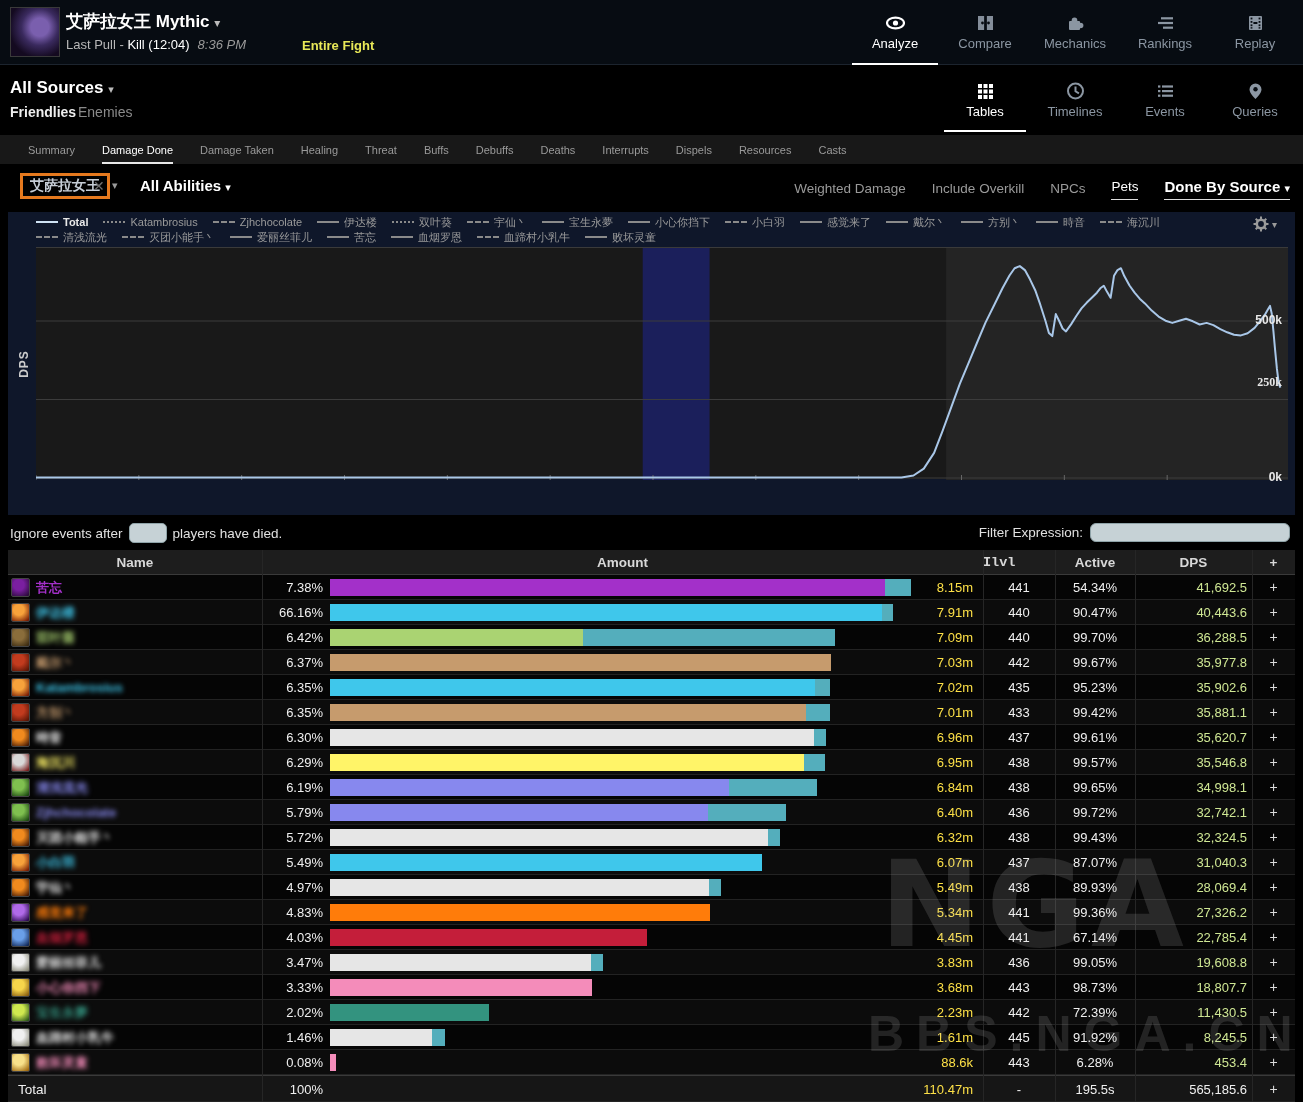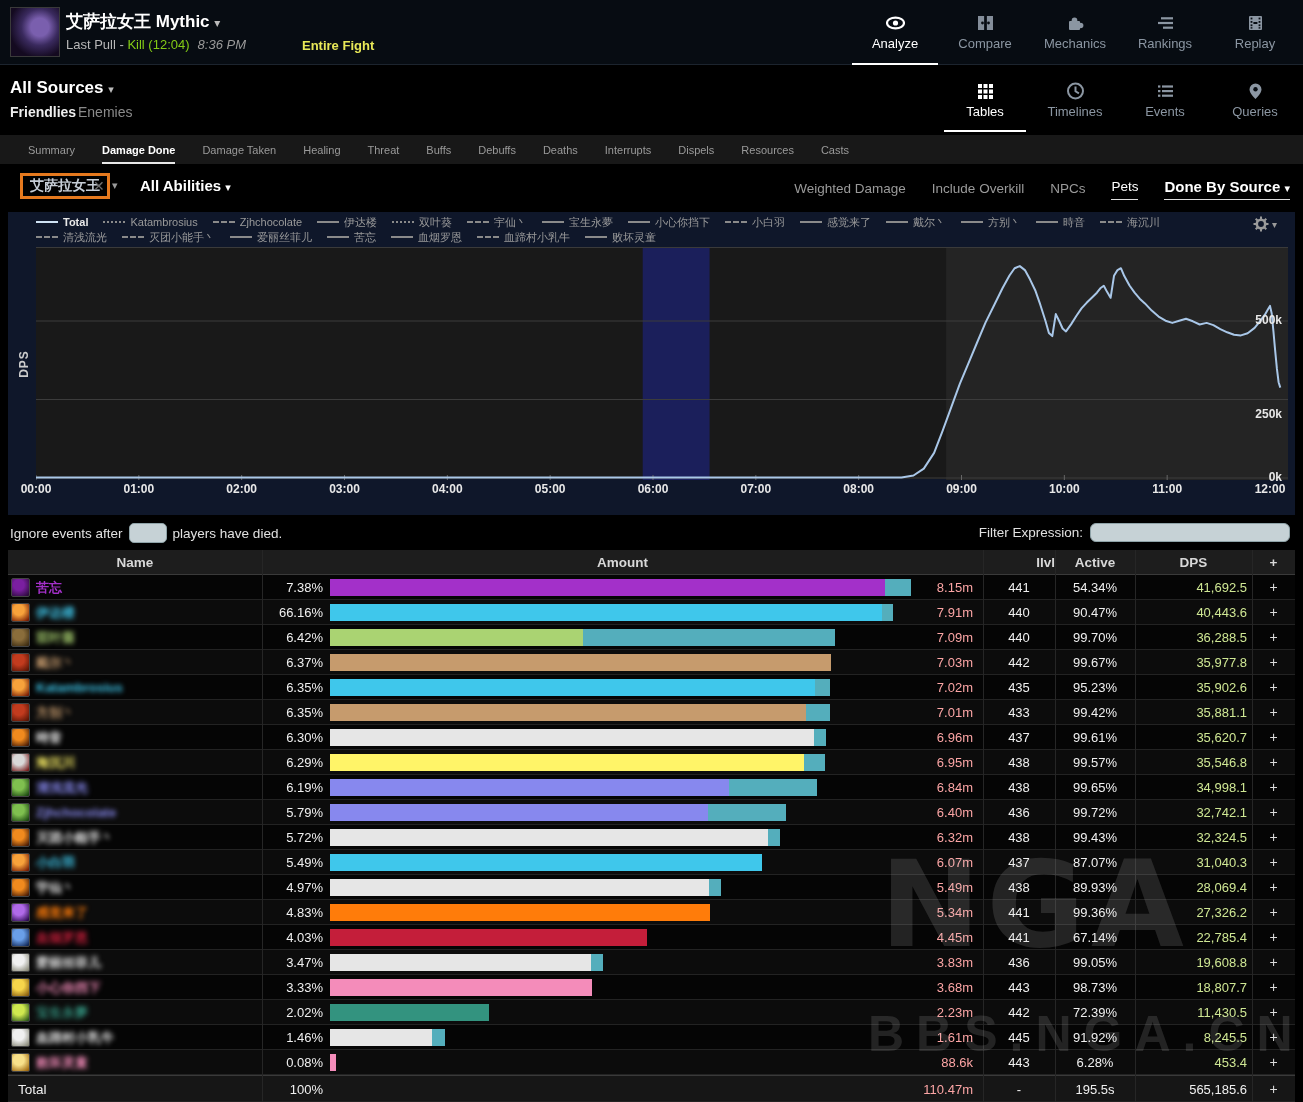--- a/index.html
+++ b/index.html
@@ -6,21 +6,21 @@
   *{box-sizing:border-box;}
   #app{position:relative;width:1303px;height:1102px;background:#000;overflow:hidden;
        font-family:"Liberation Sans","DejaVu Sans",sans-serif;color:#ddd;}
 
   
   #topbar{position:absolute;left:0;top:0;width:1303px;height:65px;background:#070c12;border-bottom:1px solid #1c242e;}
   #portrait{position:absolute;left:10px;top:7px;width:50px;height:50px;border:1px solid #3a3a3a;
     background:radial-gradient(circle at 60% 40%, #7a5fae 0 22%, #3a2a5e 45%, #140a20 75%),linear-gradient(100deg,#8a2f10 0 20%, #1a0b2a 55%);}
   #boss-title{position:absolute;left:66px;top:10px;font-size:17px;font-weight:bold;color:#fff;}
   #boss-sub{position:absolute;left:66px;top:37px;font-size:13px;color:#b8b8b8;}
-  #boss-sub .kill{color:#84cc16;}
+  #boss-sub .kill{color:#ffffff;}
   #boss-sub .ptime{color:#9a9a9a;font-style:italic;margin-left:8px;}
   #stage-box{position:absolute;left:291px;top:8px;border:3px solid #e5791e;padding:1px 8px 2px 8px;
     font-size:16px;font-weight:bold;color:#e8e858;white-space:nowrap;}
   #entire-fight{position:absolute;left:302px;top:38px;font-size:13px;font-weight:bold;color:#e8e858;}
   .navwrap{position:absolute;top:0;height:65px;display:flex;}
   #main-nav{left:850px;width:453px;}
   .nav-item{width:90px;height:65px;display:flex;flex-direction:column;align-items:center;justify-content:center;
     gap:4px;color:#8b96a2;font-size:13px;cursor:pointer;position:relative;}
   .nav-item.active{color:#fff;}
   .nav-item.active::after{content:"";position:absolute;left:2px;right:2px;bottom:0;height:2px;background:#fff;}
@@ -34,21 +34,21 @@
   #view-nav{left:940px;width:363px;top:3px;height:63px;position:absolute;display:flex;}
   .view-item{width:90px;height:63px;display:flex;flex-direction:column;align-items:center;justify-content:center;
     gap:4px;color:#8b96a2;font-size:13px;cursor:pointer;position:relative;}
   .view-item.active{color:#fff;}
   .view-item.active::after{content:"";position:absolute;left:4px;right:4px;bottom:0;height:2px;background:#fff;}
 
   
   #tabstrip{position:absolute;left:0;top:135px;width:1303px;height:30px;background:#181818;
     display:flex;align-items:stretch;padding-left:28px;gap:27px;border-bottom:1px solid #000;}
   .tab{display:flex;align-items:center;color:#9a9a9a;font-size:11px;cursor:pointer;position:relative;white-space:nowrap;}
-  .tab.active{color:#fff;font-weight:bold;}
+  .tab.active{color:#fff;font-weight:normal;}
   .tab.active::after{content:"";position:absolute;left:0;right:0;bottom:0;height:2px;background:#e8e8e8;}
 
   
   #filterrow{position:absolute;left:0;top:166px;width:1303px;height:46px;background:#000;}
   #target-chip{position:absolute;left:20px;top:7px;border:3px solid #e5791e;padding:1px 7px;
     font-size:14px;font-weight:bold;color:#c6cdd6;}
   #chip-close{position:absolute;left:93px;top:12px;color:#6e6e6e;font-size:14px;font-weight:bold;cursor:pointer;}
   #chip-caret{position:absolute;left:112px;top:13px;color:#9a9a9a;font-size:11px;cursor:pointer;}
   #all-abilities{position:absolute;left:140px;top:11px;font-size:15px;font-weight:bold;color:#fff;cursor:pointer;}
   #filter-opts{position:absolute;right:13px;top:0;height:46px;display:flex;align-items:center;gap:26px;}
@@ -87,21 +87,21 @@
   #rows{position:absolute;left:0;top:25px;width:1287px;}
   .trow{position:relative;width:1287px;height:25px;border-bottom:1px solid #232323;}
   .trow:nth-child(odd){background:#050505;}
   .trow:nth-child(even){background:#0c0c0c;}
   .cicon{position:absolute;left:3px;top:3px;width:19px;height:19px;border:1px solid #444;border-radius:2px;}
   .cname{position:absolute;left:28px;top:0;height:25px;line-height:25px;font-size:13px;font-weight:bold;white-space:nowrap;cursor:pointer;}
   .cname.censored{filter:blur(2.4px);}
   .c-pct{position:absolute;left:235px;width:80px;top:0;height:25px;line-height:25px;text-align:right;font-size:13px;color:#f0f0f0;}
   .c-bar{position:absolute;left:322px;top:4px;height:17px;display:flex;overflow:hidden;}
   .c-bar .seg{height:100%;}
-  .c-amt{position:absolute;left:840px;width:125px;top:0;height:25px;line-height:25px;text-align:right;font-size:13px;color:#fca5a5;}
+  .c-amt{position:absolute;left:840px;width:125px;top:0;height:25px;line-height:25px;text-align:right;font-size:13px;color:#fde047;}
   .c-ilvl{position:absolute;left:975px;width:72px;top:0;height:25px;line-height:25px;text-align:center;font-size:13px;color:#f0f0f0;}
   .c-act{position:absolute;left:1047px;width:80px;top:0;height:25px;line-height:25px;text-align:center;font-size:13px;color:#f0f0f0;}
   .c-dps{position:absolute;left:1127px;width:112px;top:0;height:25px;line-height:25px;text-align:right;font-size:13px;color:#cfe794;}
   .c-plus{position:absolute;left:1244px;width:43px;top:0;height:25px;line-height:25px;text-align:center;font-size:14px;color:#ddd;cursor:pointer;}
   .vline{position:absolute;top:0;bottom:0;width:1px;background:#262626;pointer-events:none;}
   #totalrow{position:absolute;left:0;top:525px;width:1287px;height:27px;background:#161616;border-top:1px solid #3a3a3a;}
   #totalrow div{line-height:27px;}
   #totalrow .lbl{position:absolute;left:10px;top:0;font-size:13.5px;color:#f0f0f0;}
   #totalrow .c-dps{color:#f0f0f0;}
 
@@ -292,57 +292,42 @@
           <line x1="617" x2="617" y1="227" y2="232" stroke="#666" stroke-width="1"></line>
           <line x1="719.8333333333333" x2="719.8333333333333" y1="227" y2="232" stroke="#666" stroke-width="1"></line>
           <line x1="822.6666666666666" x2="822.6666666666666" y1="227" y2="232" stroke="#666" stroke-width="1"></line>
           <line x1="925.5" x2="925.5" y1="227" y2="232" stroke="#666" stroke-width="1"></line>
           <line x1="1028.3333333333333" x2="1028.3333333333333" y1="227" y2="232" stroke="#666" stroke-width="1"></line>
           <line x1="1131.1666666666665" x2="1131.1666666666665" y1="227" y2="232" stroke="#666" stroke-width="1"></line>
           <line x1="1234" x2="1234" y1="227" y2="232" stroke="#666" stroke-width="1"></line>
           <polyline points="0.0,229.4 514.2,229.4 865.5,229.4 877.5,227.5 887.8,220.6 898.1,204.9 906.6,182.9 915.2,159.3 923.8,135.8 932.4,115.4 940.9,95.0 949.5,74.6 958.1,57.3 966.6,40.0 973.5,27.5 978.6,20.2 983.8,18.1 988.9,22.1 994.1,31.6 999.2,42.2 1004.3,56.7 1009.5,73.0 1012.9,84.9 1016.3,88.1 1019.8,66.1 1023.2,73.0 1026.6,80.5 1030.0,83.4 1035.2,76.1 1040.3,68.0 1045.5,60.4 1050.6,54.8 1055.8,49.8 1060.9,44.7 1064.3,40.3 1067.8,37.8 1071.2,44.1 1074.6,49.8 1078.0,27.8 1081.5,22.1 1084.9,20.2 1088.3,28.1 1093.5,37.5 1098.6,44.7 1103.7,50.7 1108.9,55.4 1115.7,62.6 1122.6,68.6 1129.5,72.7 1136.3,74.9 1143.2,72.7 1150.0,70.8 1156.9,73.3 1163.7,76.5 1170.6,74.9 1177.4,77.1 1184.3,81.2 1191.2,84.3 1198.0,86.8 1204.9,87.4 1211.7,85.2 1218.6,79.9 1223.7,73.6 1228.9,66.7 1232.3,60.8 1234.0,57.9 1235.7,65.5 1237.4,83.0 1239.1,101.9 1240.9,120.7 1242.6,134.2 1244.3,139.6" fill="none" stroke="#a9c7e8" stroke-width="2" stroke-linejoin="round"></polyline>
         </svg>
     <div class="ylab" style="top: 222px;">0k</div>
-        <div class="ylab" style="top: 159px;">250k</div>
+        <div class="ylab" style="top: 127px; font-family: Liberation Serif, serif;">250k</div>
         <div class="ylab" style="top: 65px;">500k</div>
-      </div>
-    <div id="xlabels">
-        <div class="xlab" style="left: 0px;">00:00</div>
-        <div class="xlab" style="left: 102.833px;">01:00</div>
-        <div class="xlab" style="left: 205.667px;">02:00</div>
-        <div class="xlab" style="left: 308.5px;">03:00</div>
-        <div class="xlab" style="left: 411.333px;">04:00</div>
-        <div class="xlab" style="left: 514.167px;">05:00</div>
-        <div class="xlab" style="left: 617px;">06:00</div>
-        <div class="xlab" style="left: 719.833px;">07:00</div>
-        <div class="xlab" style="left: 822.667px;">08:00</div>
-        <div class="xlab" style="left: 925.5px;">09:00</div>
-        <div class="xlab" style="left: 1028.33px;">10:00</div>
-        <div class="xlab" style="left: 1131.17px;">11:00</div>
-        <div class="xlab" style="left: 1234px;">12:00</div>
       </div>
   </div>
 
   <div id="optrow">
     <div id="ignore-left">
       <span>Ignore events after</span>
       <input class="mini-input" value="" style="">
       <span>players have died.</span>
     </div>
     <div id="filter-right">
       <span>Filter Expression:</span>
       <input class="expr-input" value="" style="">
     </div>
   </div>
 
   <div id="tablewrap">
     <div id="thead">
         <div class="hc" style="left: 0px; width: 254px; text-align: center;">Name</div>
         <div class="hc" style="left: 254px; width: 721px; text-align: center;">Amount</div>
-        <div class="hc" style="left: 975px; width: 72px; text-align: right;">Ilvl</div>
+        <div class="hc" style="left: 975px; width: 72px; text-align: left; font-family: Liberation Mono, monospace;">Ilvl</div>
         <div class="hc" style="left: 1047px; width: 80px; text-align: center;">Active</div>
         <div class="hc" style="left: 1127px; width: 117px; text-align: center;">DPS</div>
         <div class="hc" style="left: 1244px; width: 43px; text-align: center;">+</div>
       </div>
     <div id="rows">
         <div class="trow">
           <div class="cicon" style="background: radial-gradient(circle at 40% 35%, rgb(122, 31, 160) 0px, rgb(122, 31, 160) 35%, rgb(45, 11, 61) 90%);"></div>
           <div class="cname" style="color: rgb(163, 48, 201);">苦忘</div>
           <div class="c-pct">7.38%</div>
           <div class="c-bar" style="width: 580.806px;">

